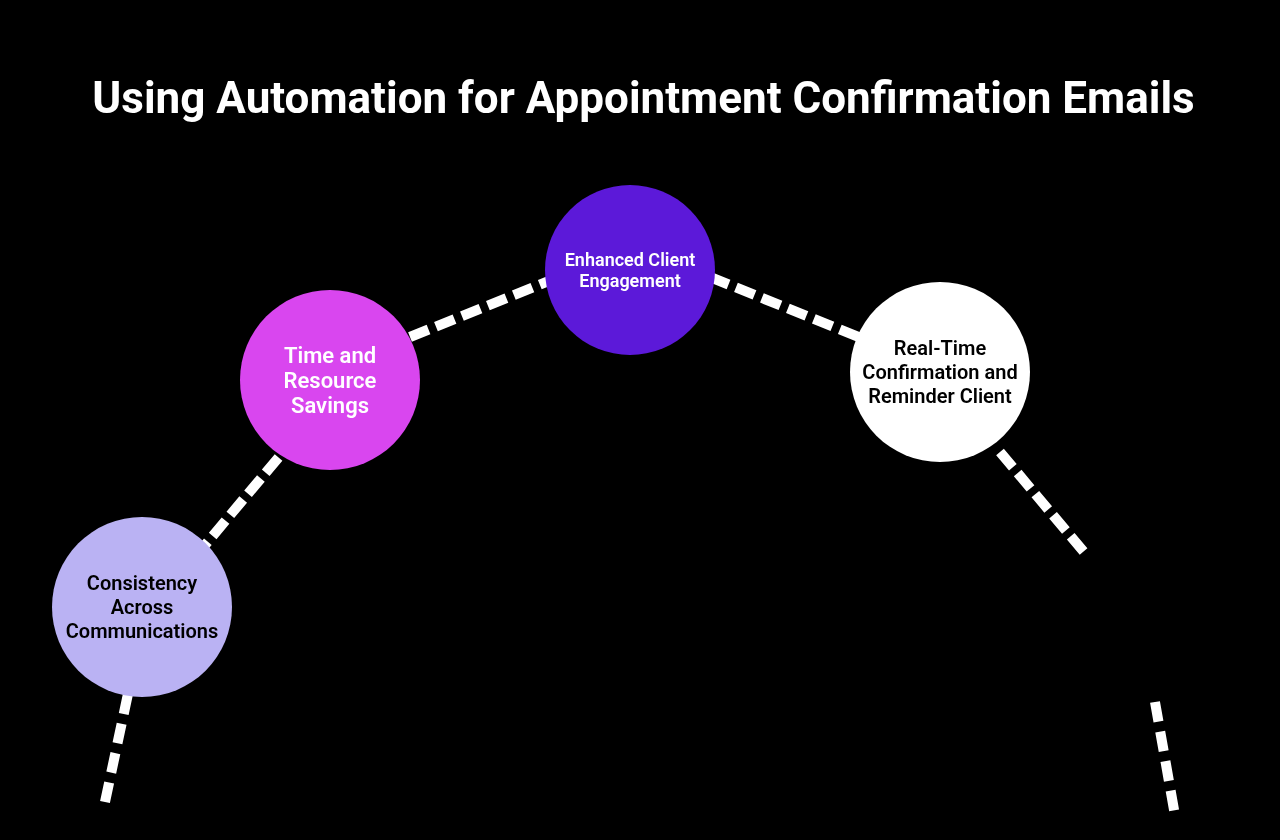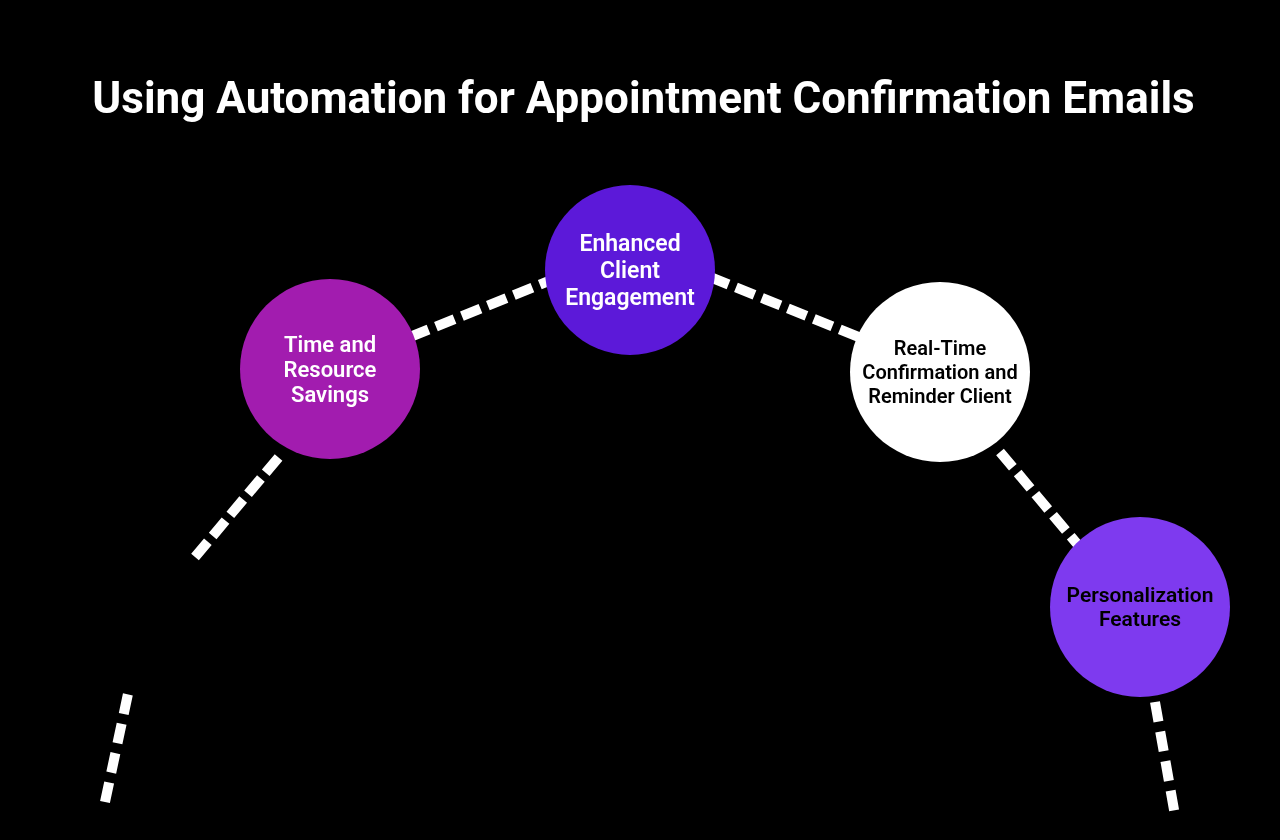--- a/index.html
+++ b/index.html
@@ -44,32 +44,32 @@
       height: 180px;
       background: #bab2f3;
       color: #000000;
       font-size: 20px;
       left: 52px;
       top: 360px;
     }
     .node-2 {
       width: 180px;
       height: 180px;
-      background: #a21caf;
+      background: #d946ef;
       color: #ffffff;
       font-size: 22px;
       left: 240px;
-      top: 122px;
+      top: 133px;
     }
     .node-3 {
       width: 170px;
       height: 170px;
       background: #5c19d9;
       color: #ffffff;
-      font-size: 23px;
+      font-size: 18px;
       left: 545px;
       top: 28px;
     }
     .node-4 {
       width: 180px;
       height: 180px;
       background: #ffffff;
       color: #000000;
       font-size: 20px;
       left: 850px;
@@ -132,25 +132,25 @@
 <h1 class="title">Using Automation for Appointment Confirmation Emails</h1>
 
 <div class="diagram">
   <div class="connector conn-0"></div>
   <div class="connector conn-1"></div>
   <div class="connector conn-2"></div>
   <div class="connector conn-3"></div>
   <div class="connector conn-4"></div>
   <div class="connector conn-5"></div>
 
+  <div class="node node-1">
+    <span>Consistency Across Communications</span>
+  </div>
   <div class="node node-2">
     <span>Time and Resource Savings</span>
   </div>
   <div class="node node-3">
     <span>Enhanced Client Engagement</span>
   </div>
   <div class="node node-4">
     <span>Real-Time Confirmation and Reminder Client</span>
   </div>
-  <div class="node node-5">
-    <span>Personalization Features</span>
-  </div>
 </div>
 
 </body></html>

